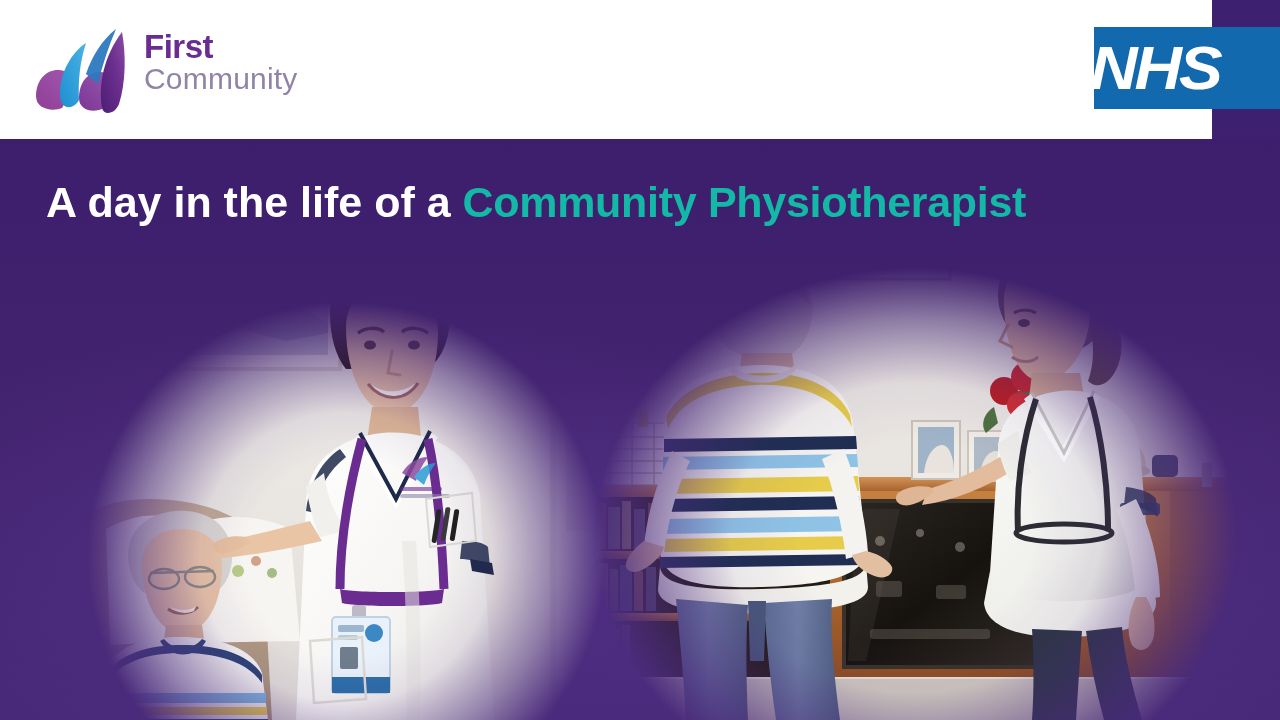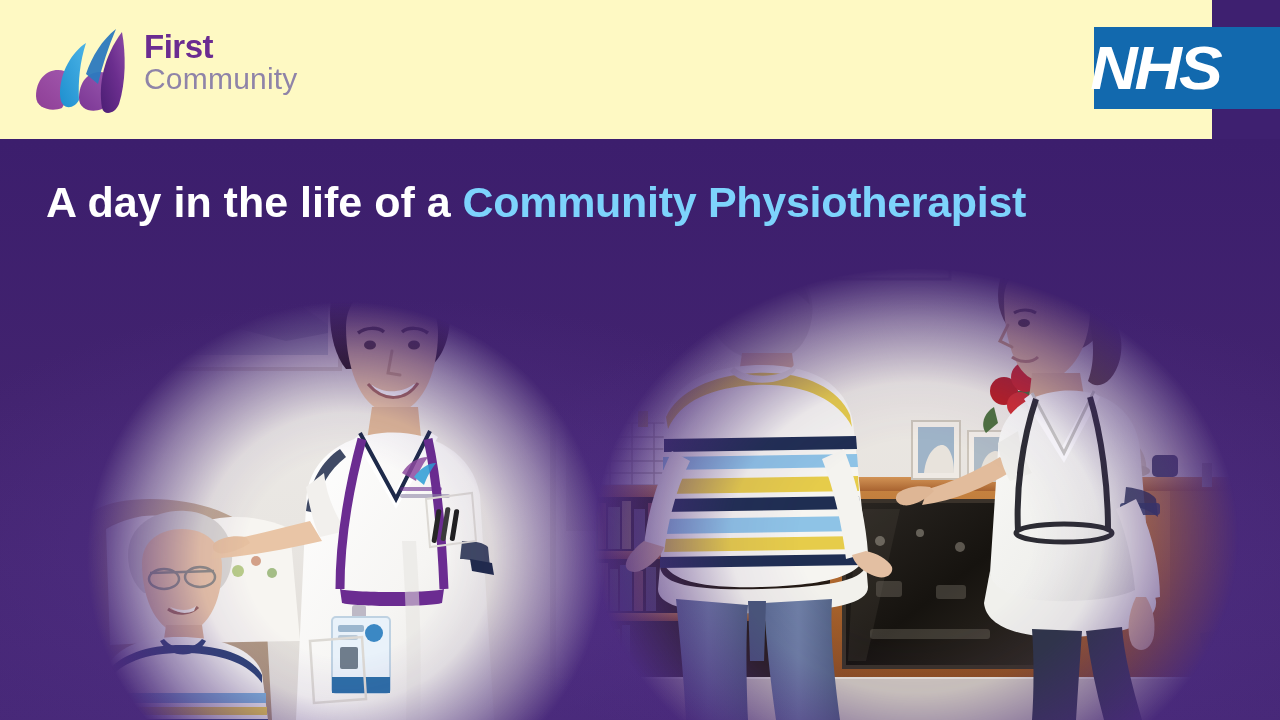--- a/index.html
+++ b/index.html
@@ -21,21 +21,21 @@
     overflow: hidden;
     background: #3E2070;
   }
 
   
   #header-bar {
     position: absolute;
     left: 0; top: 0;
     width: 1212px;
     height: 139px;
-    background: #fef9c3;
+    background: #ffffff;
     z-index: 40;
   }
 
   
   #fc-logo {
     position: absolute;
     left: 22px;
     top: 22px;
     width: 360px;
     height: 100px;
@@ -126,21 +126,21 @@
     white-space: nowrap;
     font-size: 43px;
     line-height: 52px;
     letter-spacing: 0px;
   }
   #title-plain {
     color: #ffffff;
     font-weight: bold;
   }
   #title-accent {
-    color: #7dd3fc;
+    color: #14b8a6;
     font-weight: bold;
     letter-spacing: -0.3px;
   }
 
   
   .photo {
     position: absolute;
     overflow: hidden;
   }
 

